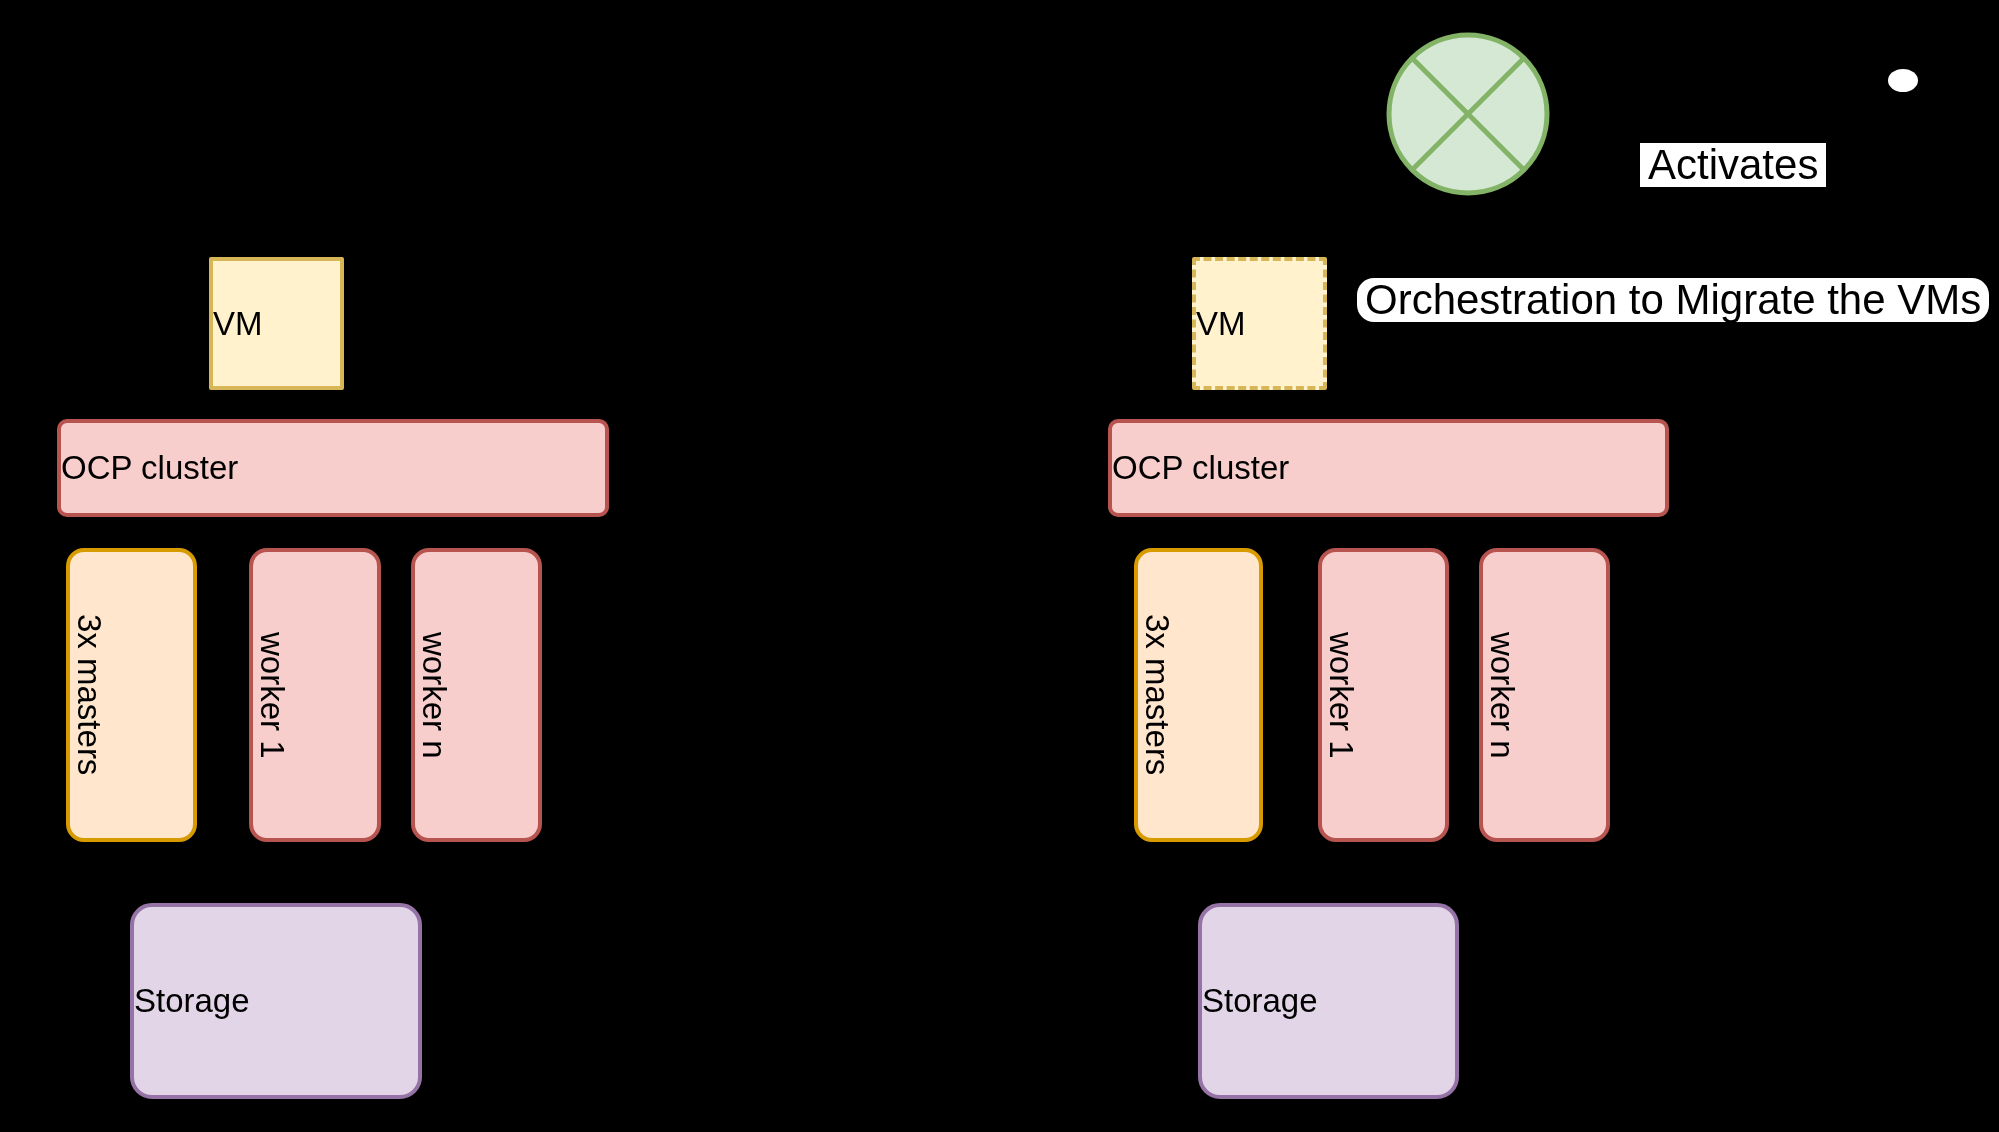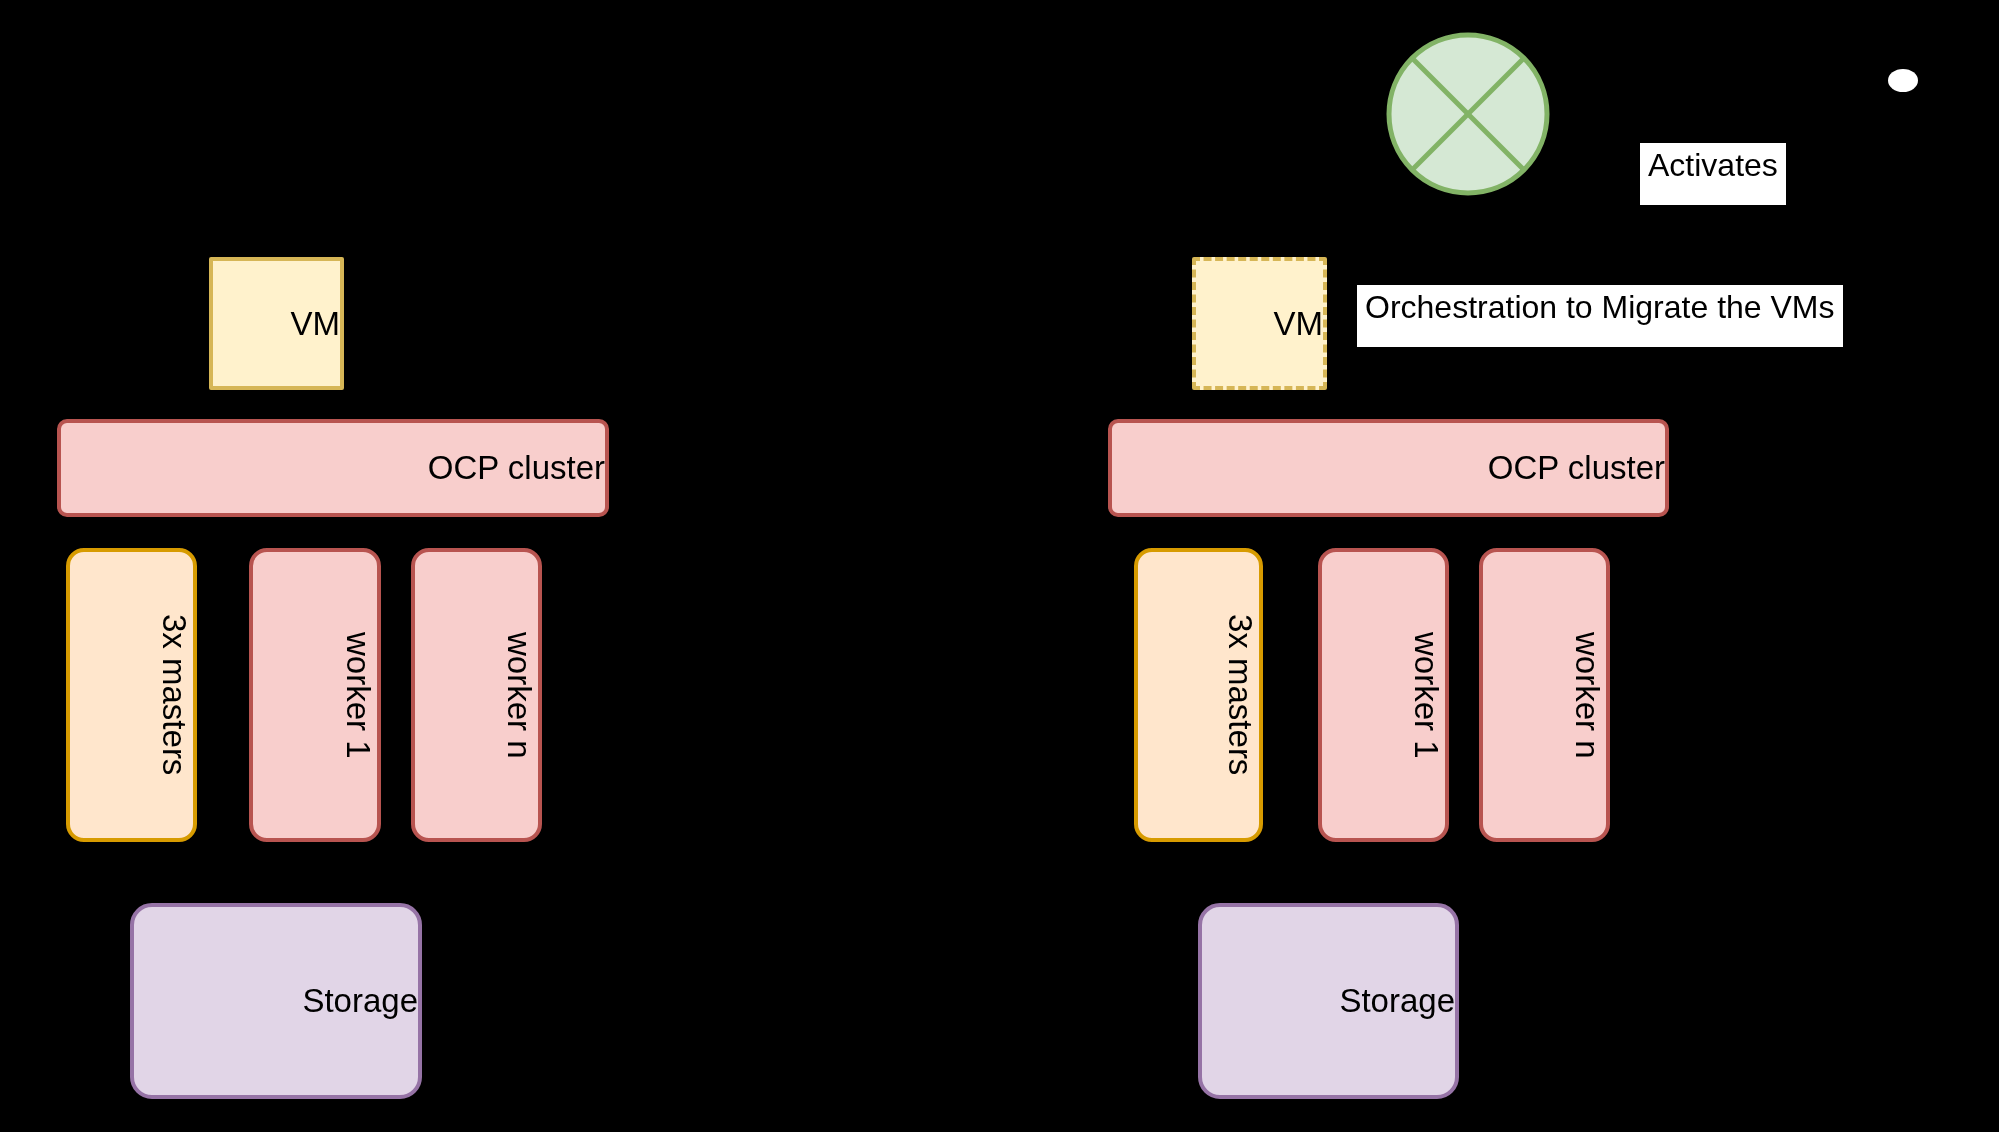--- a/index.html
+++ b/index.html
@@ -12,21 +12,21 @@
     width: 1999px;
     height: 1132px;
     background: var(--canvas-bg, #000);
     overflow: hidden;
   }
   .node {
     position: absolute;
     box-sizing: border-box;
     display: flex;
     align-items: center;
-    justify-content: flex-end;
+    justify-content: flex-start;
     font-size: 33px;
     color: #000;
     text-align: center;
   }
   .yellow { background: var(--yellow-fill); border: 4px solid var(--yellow-stroke); }
   .red    { background: var(--red-fill);    border: 4px solid var(--red-stroke); margin-left: 24px; }
   .orange { background: var(--orange-fill); border: 4px solid var(--orange-stroke); }
   .purple { background: var(--purple-fill); border: 4px solid var(--purple-stroke); }
   .dashed { border-style: dashed; }
 
@@ -50,28 +50,28 @@
   .masters-right { left: 1134px; top: 548px; width: 129px; height: 294px; border-radius: 18px; }
   .worker1-right { left: 1294px; top: 548px; width: 131px; height: 294px; border-radius: 18px; }
   .workern-right { left: 1455px; top: 548px; width: 131px; height: 294px; border-radius: 18px; }
   .storage-right { left: 1198px; top: 903px; width: 261px; height: 196px; border-radius: 22px; }
 
   
   .anno {
     position: absolute;
     background: var(--label-bg);
     color: var(--label-text);
-    font-size: 32px;
+    font-size: 42px;
     line-height: 44px;
-    height: 62px;
+    height: 44px;
     padding: 0 8px;
     white-space: nowrap;
   }
   .anno-activates     { left: 1640px; top: 143px; }
-  .anno-orchestration { left: 1357px; top: 285px; }
+  .anno-orchestration { left: 1357px; top: 278px; border-radius: 17px; }
   .anno-replication   { left: 590px;  top: 918px; }
 
   
   .crossed-circle { position: absolute; left: 1384px; top: 30px; width: 168px; height: 168px; }
   .crossed-circle circle { fill: var(--green-fill); stroke: var(--green-stroke); stroke-width: 5; }
   .crossed-circle line   { stroke: var(--green-stroke); stroke-width: 5; }
 
   
   .white-dot {
     position: absolute;

